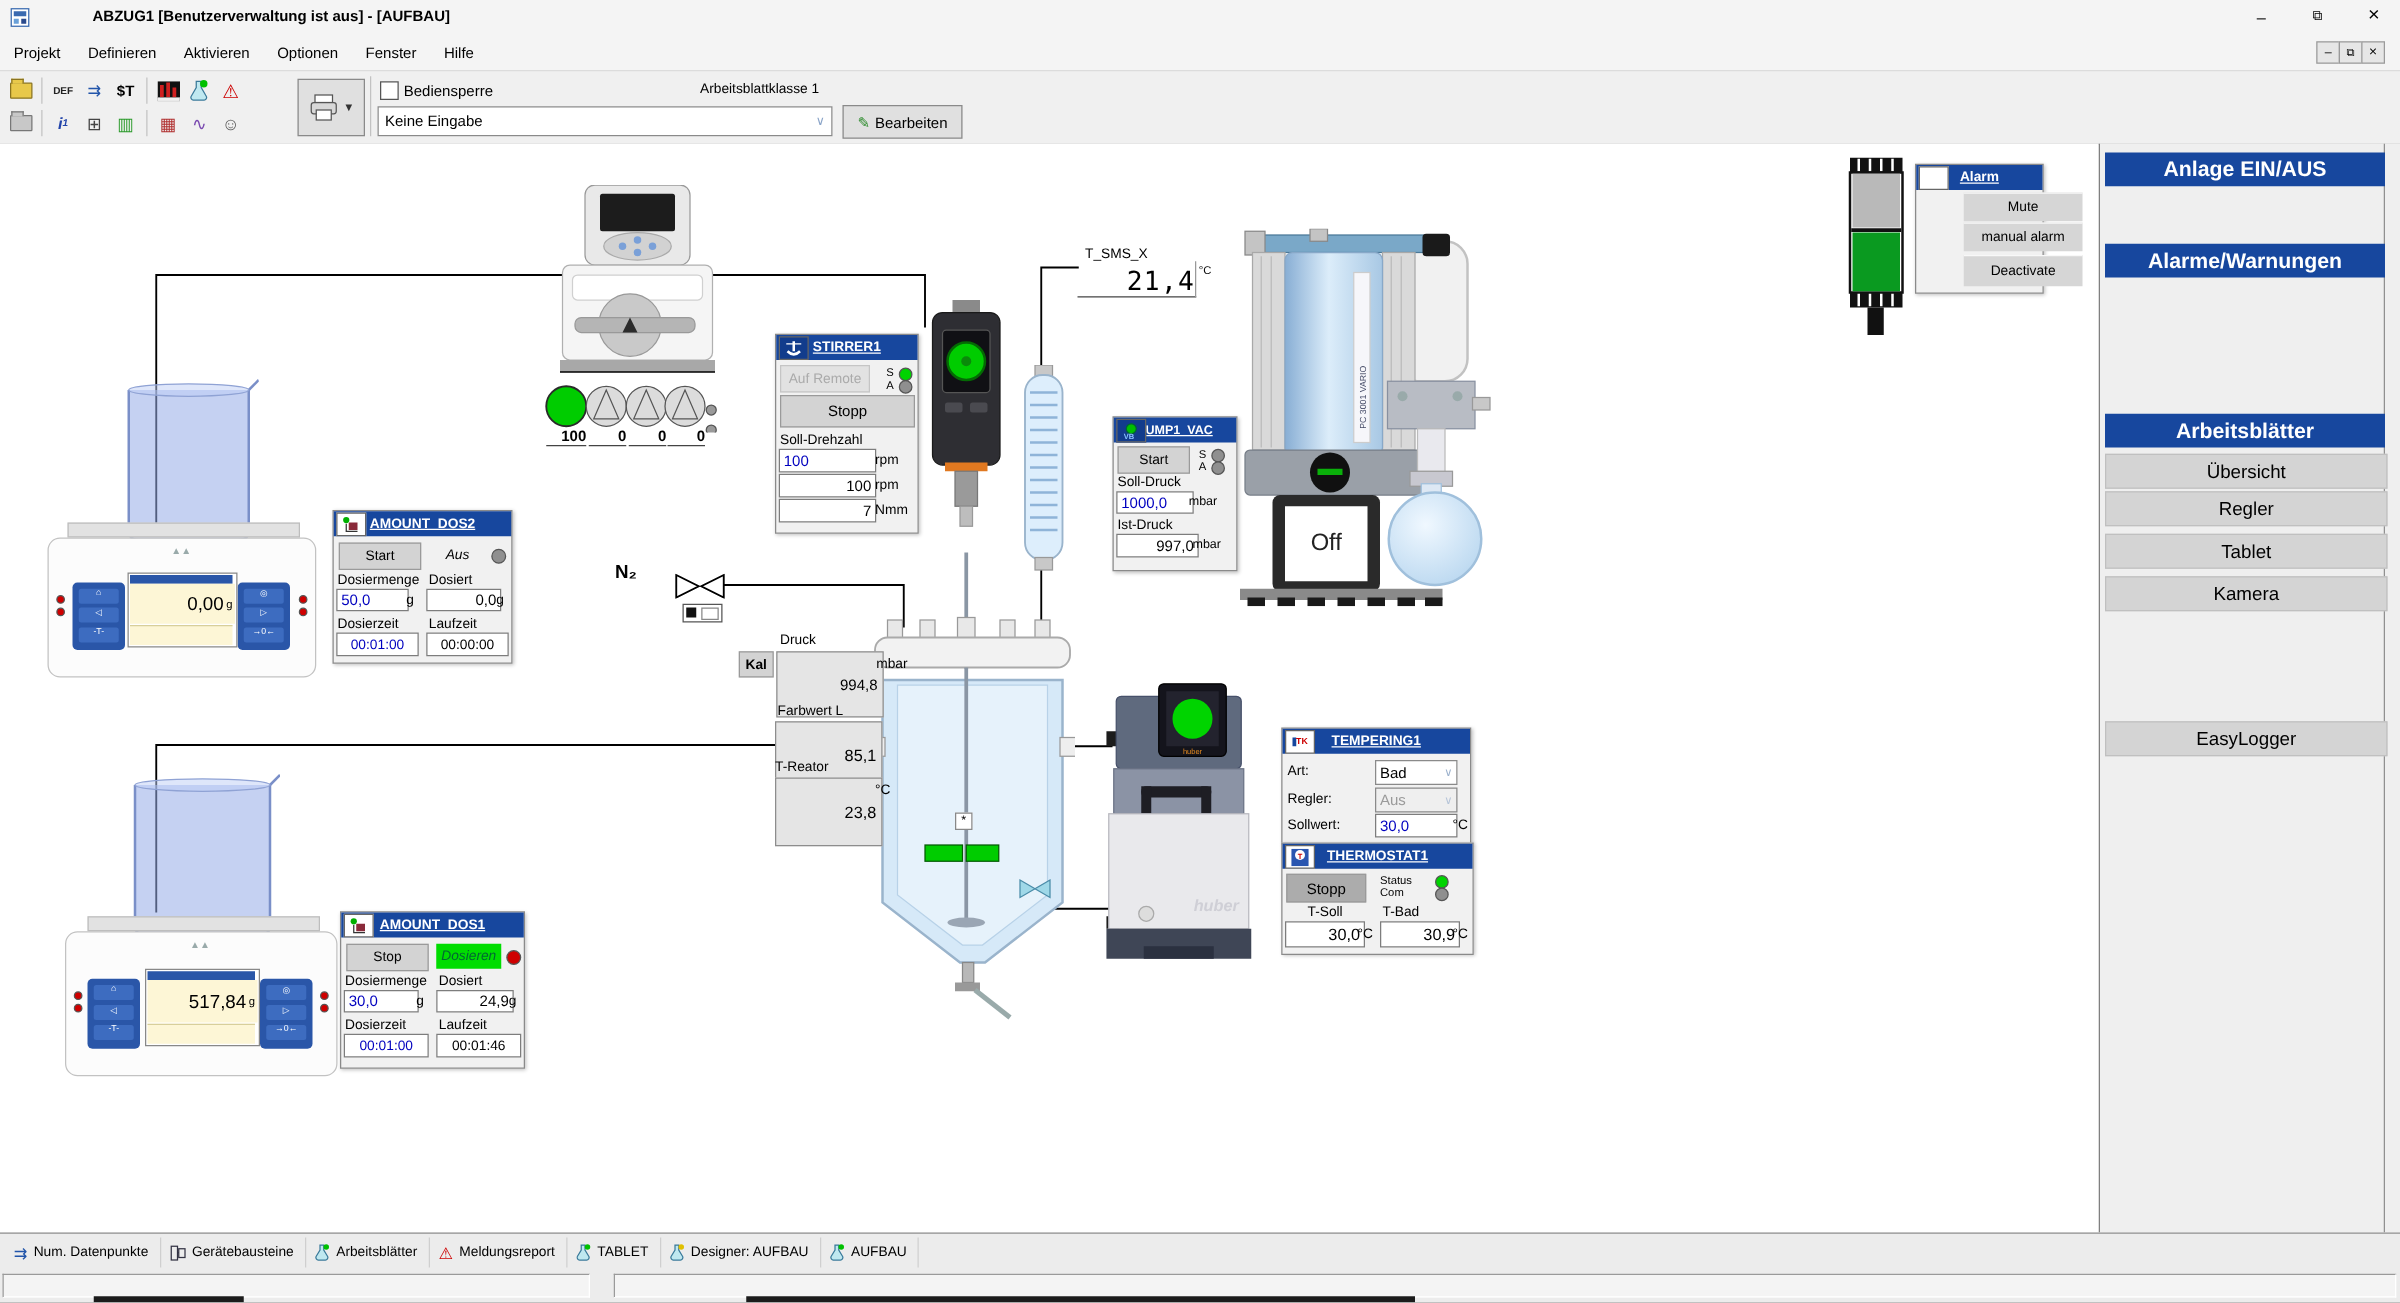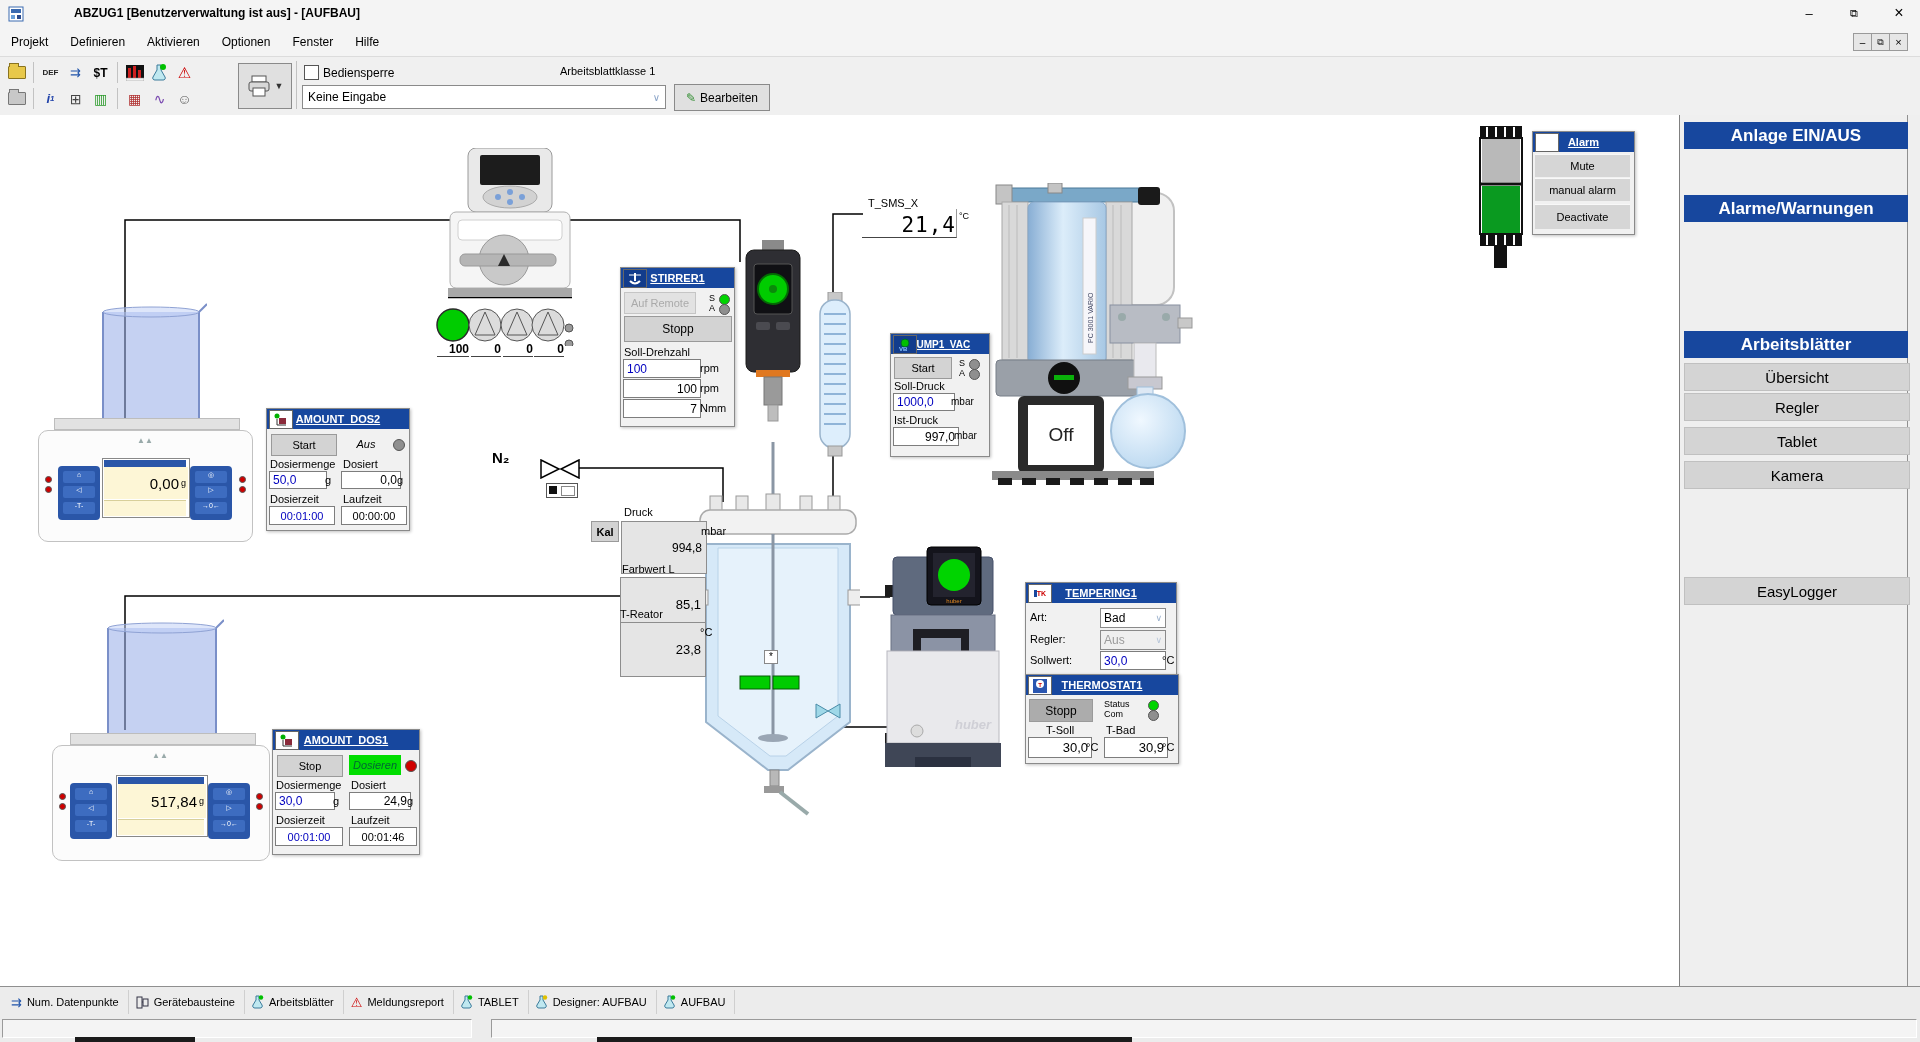--- a/index.html
+++ b/index.html
@@ -33,21 +33,21 @@
   
   .panel{position:absolute;background:#f1f1f1;border:1px solid #8a8a8a;box-shadow:1px 1px 3px rgba(0,0,0,.25);font-size:11px;}
   .phead{position:absolute;left:0;top:0;right:0;height:20px;background:#17479e;color:#fff;display:flex;align-items:center;
          justify-content:center;font-weight:bold;text-decoration:underline;font-size:11px;}
   .picon{position:absolute;left:2px;top:1px;width:22px;height:17px;background:#fff;border:1px solid #666;
          display:flex;align-items:center;justify-content:center;overflow:hidden;}
   .picon.navy{background:#123c8c;}
   .btn{position:absolute;background:#d3d3d3;border:1px solid #9a9a9a;display:flex;align-items:center;justify-content:center;font-size:11px;}
   .btn.disabled{color:#aaa;background:#e2e2e2;border-color:#c5c5c5;}
   .btn.dark{background:#acacac;}
-  .flatbtn{position:absolute;background:#d6d6d6;display:flex;align-items:center;justify-content:center;font-size:11px;border-top:1px solid #f8f8f8;}
+  .flatbtn{position:absolute;background:#d6d6d6;display:flex;align-items:center;justify-content:center;font-size:11px;border-top:1px solid #f8f8f8;margin-left:36px;}
   .lbl{position:absolute;font-size:11px;white-space:nowrap;}
   .inb{position:absolute;background:#fff;border:1px solid #7d7d7d;color:#0000bf;font-size:12px;display:flex;align-items:center;padding:0 3px;}
   .outb{position:absolute;background:#fff;border:1px solid #7d7d7d;color:#000;font-size:12px;display:flex;align-items:center;justify-content:flex-end;padding:0 3px;}
   .led{position:absolute;border-radius:50%;border:1px solid #555;}
   .led.g{background:#00d400;} .led.k{background:#8f8f8f;} .led.r{background:#cf0000;}
   .sel{position:absolute;background:#fff;border:1px solid #8a8a8a;font-size:12px;display:flex;align-items:center;
        justify-content:space-between;padding:0 3px;color:#0000bf;}
   .sel.gray{color:#9a9a9a;background:#efefef;}
   
   .tabbar{left:0;top:986px;width:1920px;height:30px;background:#ececec;border-top:1px solid #8f8f8f;display:flex;align-items:flex-start;}

